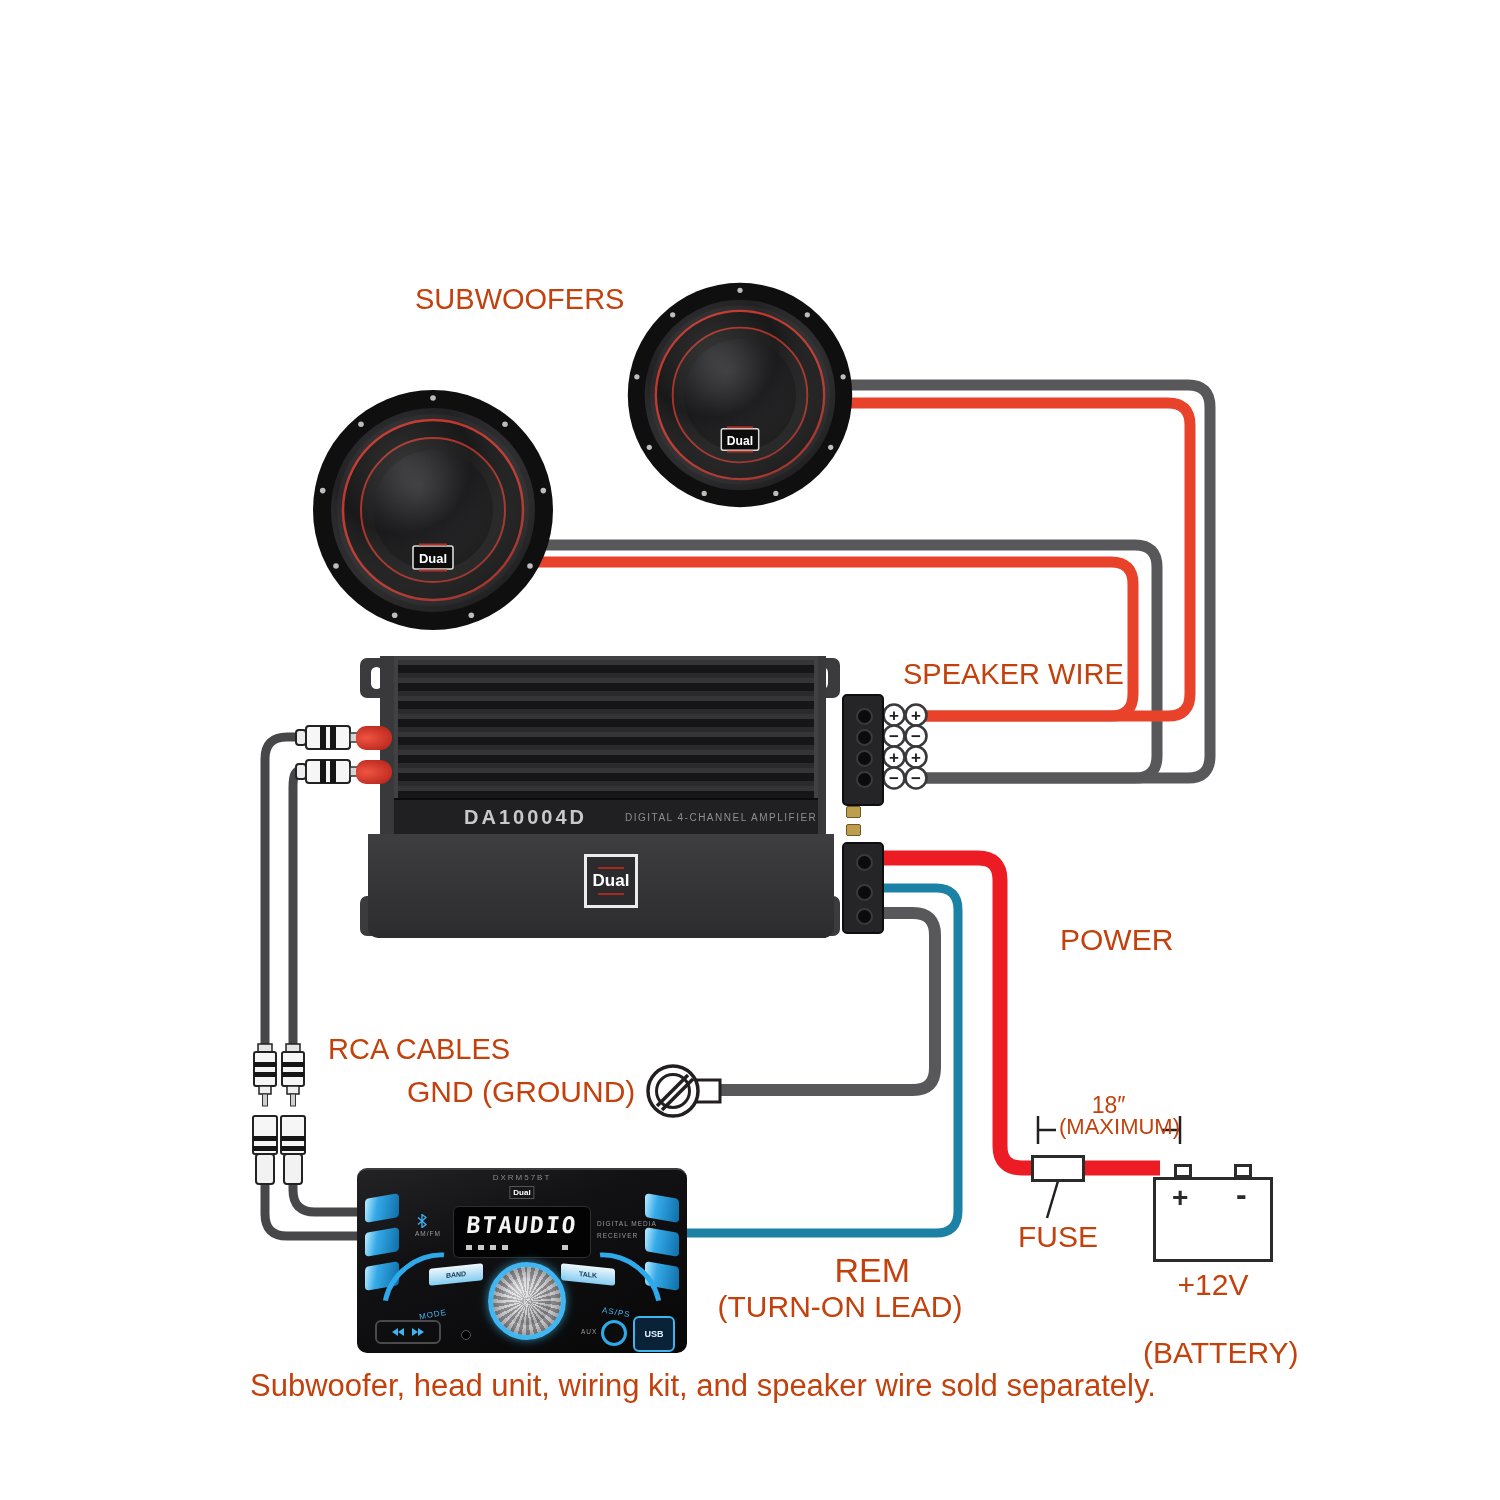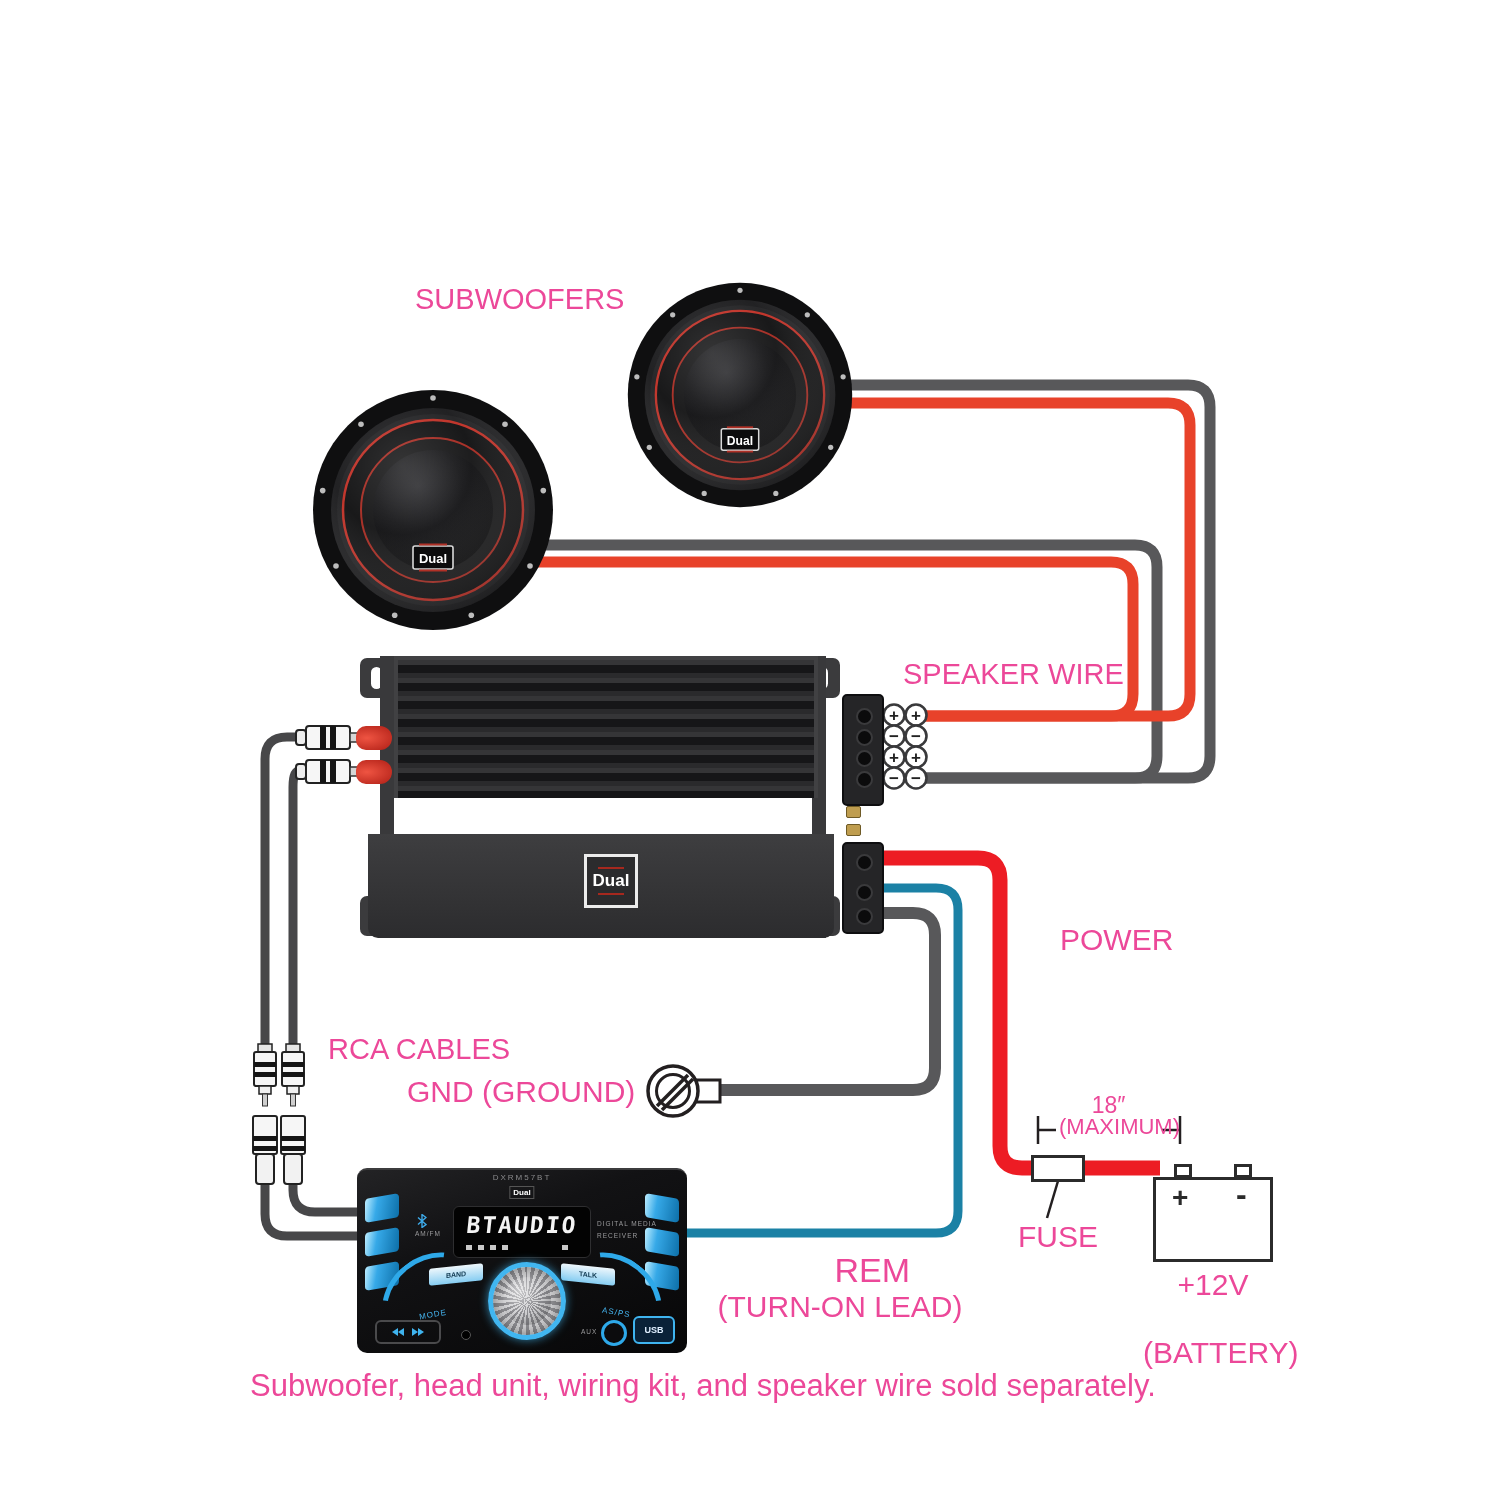--- a/index.html
+++ b/index.html
@@ -1,19 +1,19 @@
 <!DOCTYPE html>
 <html><head>
 <meta charset="utf-8">
 <style>
   html,body{margin:0;padding:0;background:#fff;}
   #canvas{position:relative;width:1500px;height:1500px;background:#fff;overflow:hidden;
           font-family:"Liberation Sans",sans-serif;color:#231f20;}
   #wire-svg{position:absolute;left:0;top:0;z-index:1;}
-  .lbl{position:absolute;color:#ec4899;white-space:nowrap;z-index:3;font-family:"Liberation Sans",sans-serif;}
+  .lbl{position:absolute;color:#c2410c;white-space:nowrap;z-index:3;font-family:"Liberation Sans",sans-serif;}
   .ctr{text-align:center;}
 
   
   .title-block{position:absolute;left:550px;top:99px;width:500px;height:116px;background:#0b0b0b;
     border-radius:18px;display:flex;align-items:center;justify-content:center;z-index:3;}
   .title-block span{color:#fff;font-size:70px;font-weight:bold;letter-spacing:-1px;}
 
   
   .amp{position:absolute;left:368px;top:656px;width:480px;height:282px;z-index:2;}
   .amp-ear{position:absolute;width:34px;height:40px;background:#3b3b3d;border-radius:7px;}
@@ -76,21 +76,21 @@
   .sw-r{right:22px;top:86px;transform:rotate(38deg);}
   .sil-btn{position:absolute;width:54px;height:17px;border-radius:3px;font-size:7px;font-weight:bold;color:#123a52;
     display:flex;align-items:center;justify-content:center;background:linear-gradient(#eef7fc,#86cdf2);}
   .seek-btn{position:absolute;left:18px;top:150px;width:66px;height:24px;border:2px solid #4a4a4c;border-radius:6px;
     box-sizing:border-box;display:flex;align-items:center;justify-content:center;gap:8px;}
   .tri{width:0;height:0;border-top:4px solid transparent;border-bottom:4px solid transparent;}
   .tri.back{border-right:6px solid #3fb4ef;}
   .tri.fwd{border-left:6px solid #3fb4ef;}
   .mic{position:absolute;left:104px;top:160px;width:8px;height:8px;border-radius:50%;background:#000;border:1px solid #555;}
   .aux-knob{position:absolute;left:244px;top:150px;width:20px;height:20px;border-radius:50%;border:3px solid #2ea9e9;background:#0c0c0d;}
-  .usb-port{position:absolute;left:276px;top:146px;width:42px;height:28px;border:2.5px solid #3fb4ef;border-radius:6px;
+  .usb-port{position:absolute;left:276px;top:146px;width:42px;height:36px;border:2.5px solid #3fb4ef;border-radius:6px;
     background:#0a2238;box-sizing:border-box;display:flex;align-items:center;justify-content:center;
     font-size:9px;font-weight:bold;color:#dfefff;}
 </style>
 </head>
 <body>
 
 <div id="canvas">
 
   <svg id="wire-svg" width="1500" height="1500" viewBox="0 0 1500 1500">
     <defs>
@@ -263,20 +263,24 @@
       </div>
     <div class="amp-ear ear-tr">
         <div class="hole"></div>
       </div>
     <div class="amp-ear ear-br">
         <div class="hole"></div>
       </div>
     <div class="amp-side l"></div>
     <div class="amp-side r"></div>
     <div class="amp-heatsink"></div>
+    <div class="amp-band">
+      <span class="amp-model">DA10004D</span>
+      <span class="amp-desc">DIGITAL 4-CHANNEL AMPLIFIER</span>
+    </div>
     <div class="amp-lower"></div>
     <div class="amp-logo">
       <div class="bar"></div>
       <span>Dual</span>
       <div class="bar"></div>
     </div>
     <div class="rca-jack" style="top:70px;"></div>
     <div class="rca-jack" style="top:104px;"></div>
     <div class="term-block" style="left:474px;top:38px;height:112px;">
       <div class="screw" style="top:12px;"></div>

